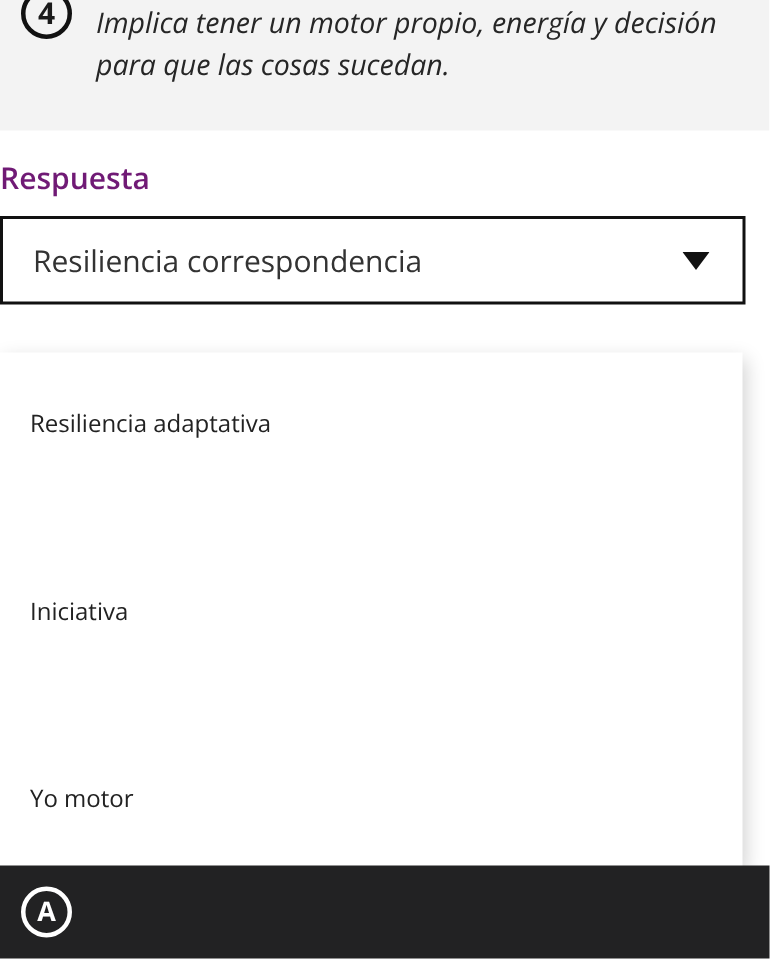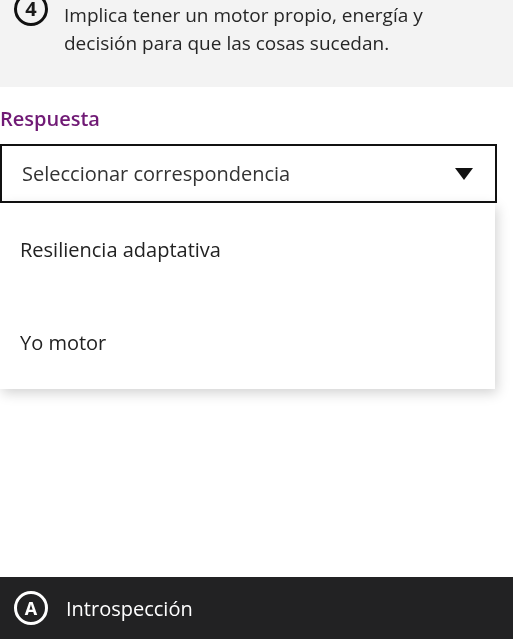--- a/index.html
+++ b/index.html
@@ -33,20 +33,21 @@
     font-size: 20px;
     line-height: 1;
     margin-top: -8px;
     background: #f3f3f3;
   }
   .prompt-text {
     font-size: 19px;
     line-height: 1.45;
     color: #262626;
     padding-top: 2px;
+    font-style: italic;
   }
   .respuesta-label {
     font-size: 20px;
     font-weight: 600;
     padding: 18px 0 12px 0;
     color: #701a75;
   }
   .select-box {
     border: 2px solid #111;
     height: 59px;
@@ -64,23 +65,24 @@
     margin-right: 18px;
     box-shadow: 2px 4px 12px rgba(0,0,0,0.18);
     border-top: none;
     background: #fff;
   }
   .option {
     height: 93px;
     display: flex;
     align-items: center;
     padding: 0 20px;
-    font-size: 20px;
+    font-size: 16px;
     color: #222;
     cursor: pointer;
+    margin-top: 32px;
   }
   .bottom-bar {
     position: absolute;
     left: 0;
     bottom: 0;
     width: 513px;
     height: 62px;
     background: #222223;
     display: flex;
     align-items: center;
@@ -112,31 +114,31 @@
     <div class="badge-circle">
       <span>4</span>
     </div>
     <div class="prompt-text">Implica tener un motor propio, energía y decisión para que las cosas sucedan.</div>
   </div>
 </div>
 
 <div class="respuesta-label">Respuesta</div>
 
 <div class="select-box">
-  <span>Seleccionar correspondencia</span>
+  <span>Resiliencia correspondencia</span>
   <span class="caret">
     <svg width="18" height="12" viewBox="0 0 18 12">
         <polygon points="0,0 18,0 9,12" fill="#111"></polygon>
       </svg>
   </span>
 </div>
 
 <div class="dropdown-panel">
   <div class="option">Resiliencia adaptativa</div>
+  <div class="option">Iniciativa</div>
   <div class="option">Yo motor</div>
 </div>
 
 <div class="bottom-bar">
   <div class="bottom-badge">
     <span>A</span>
   </div>
-  <div class="bottom-text">Introspección</div>
 </div>
 
 </body></html>

